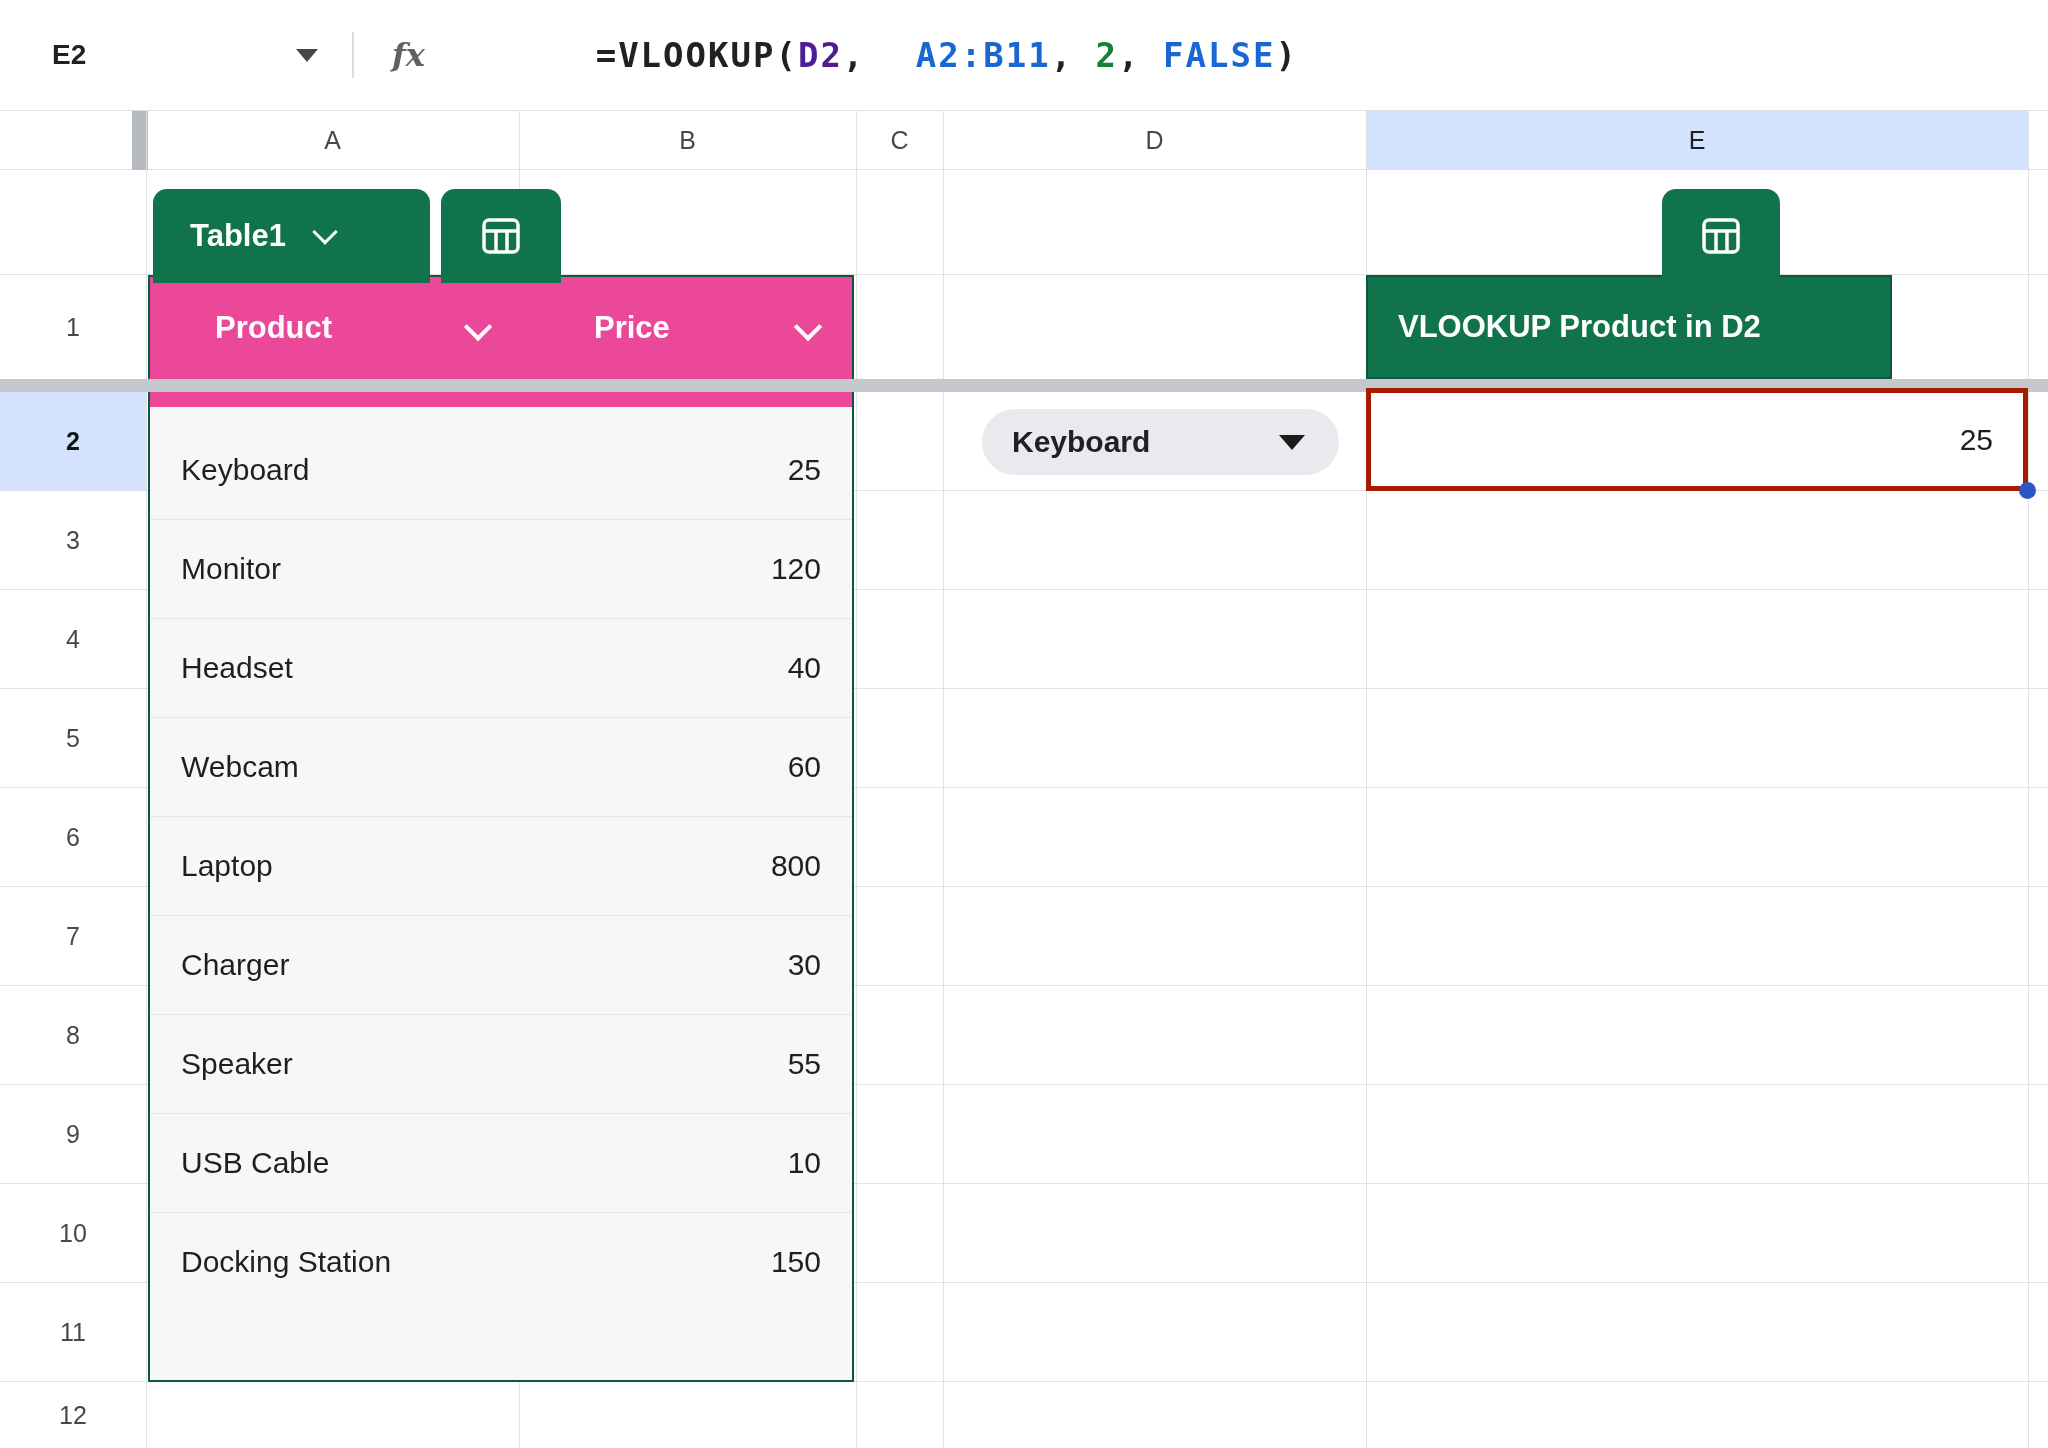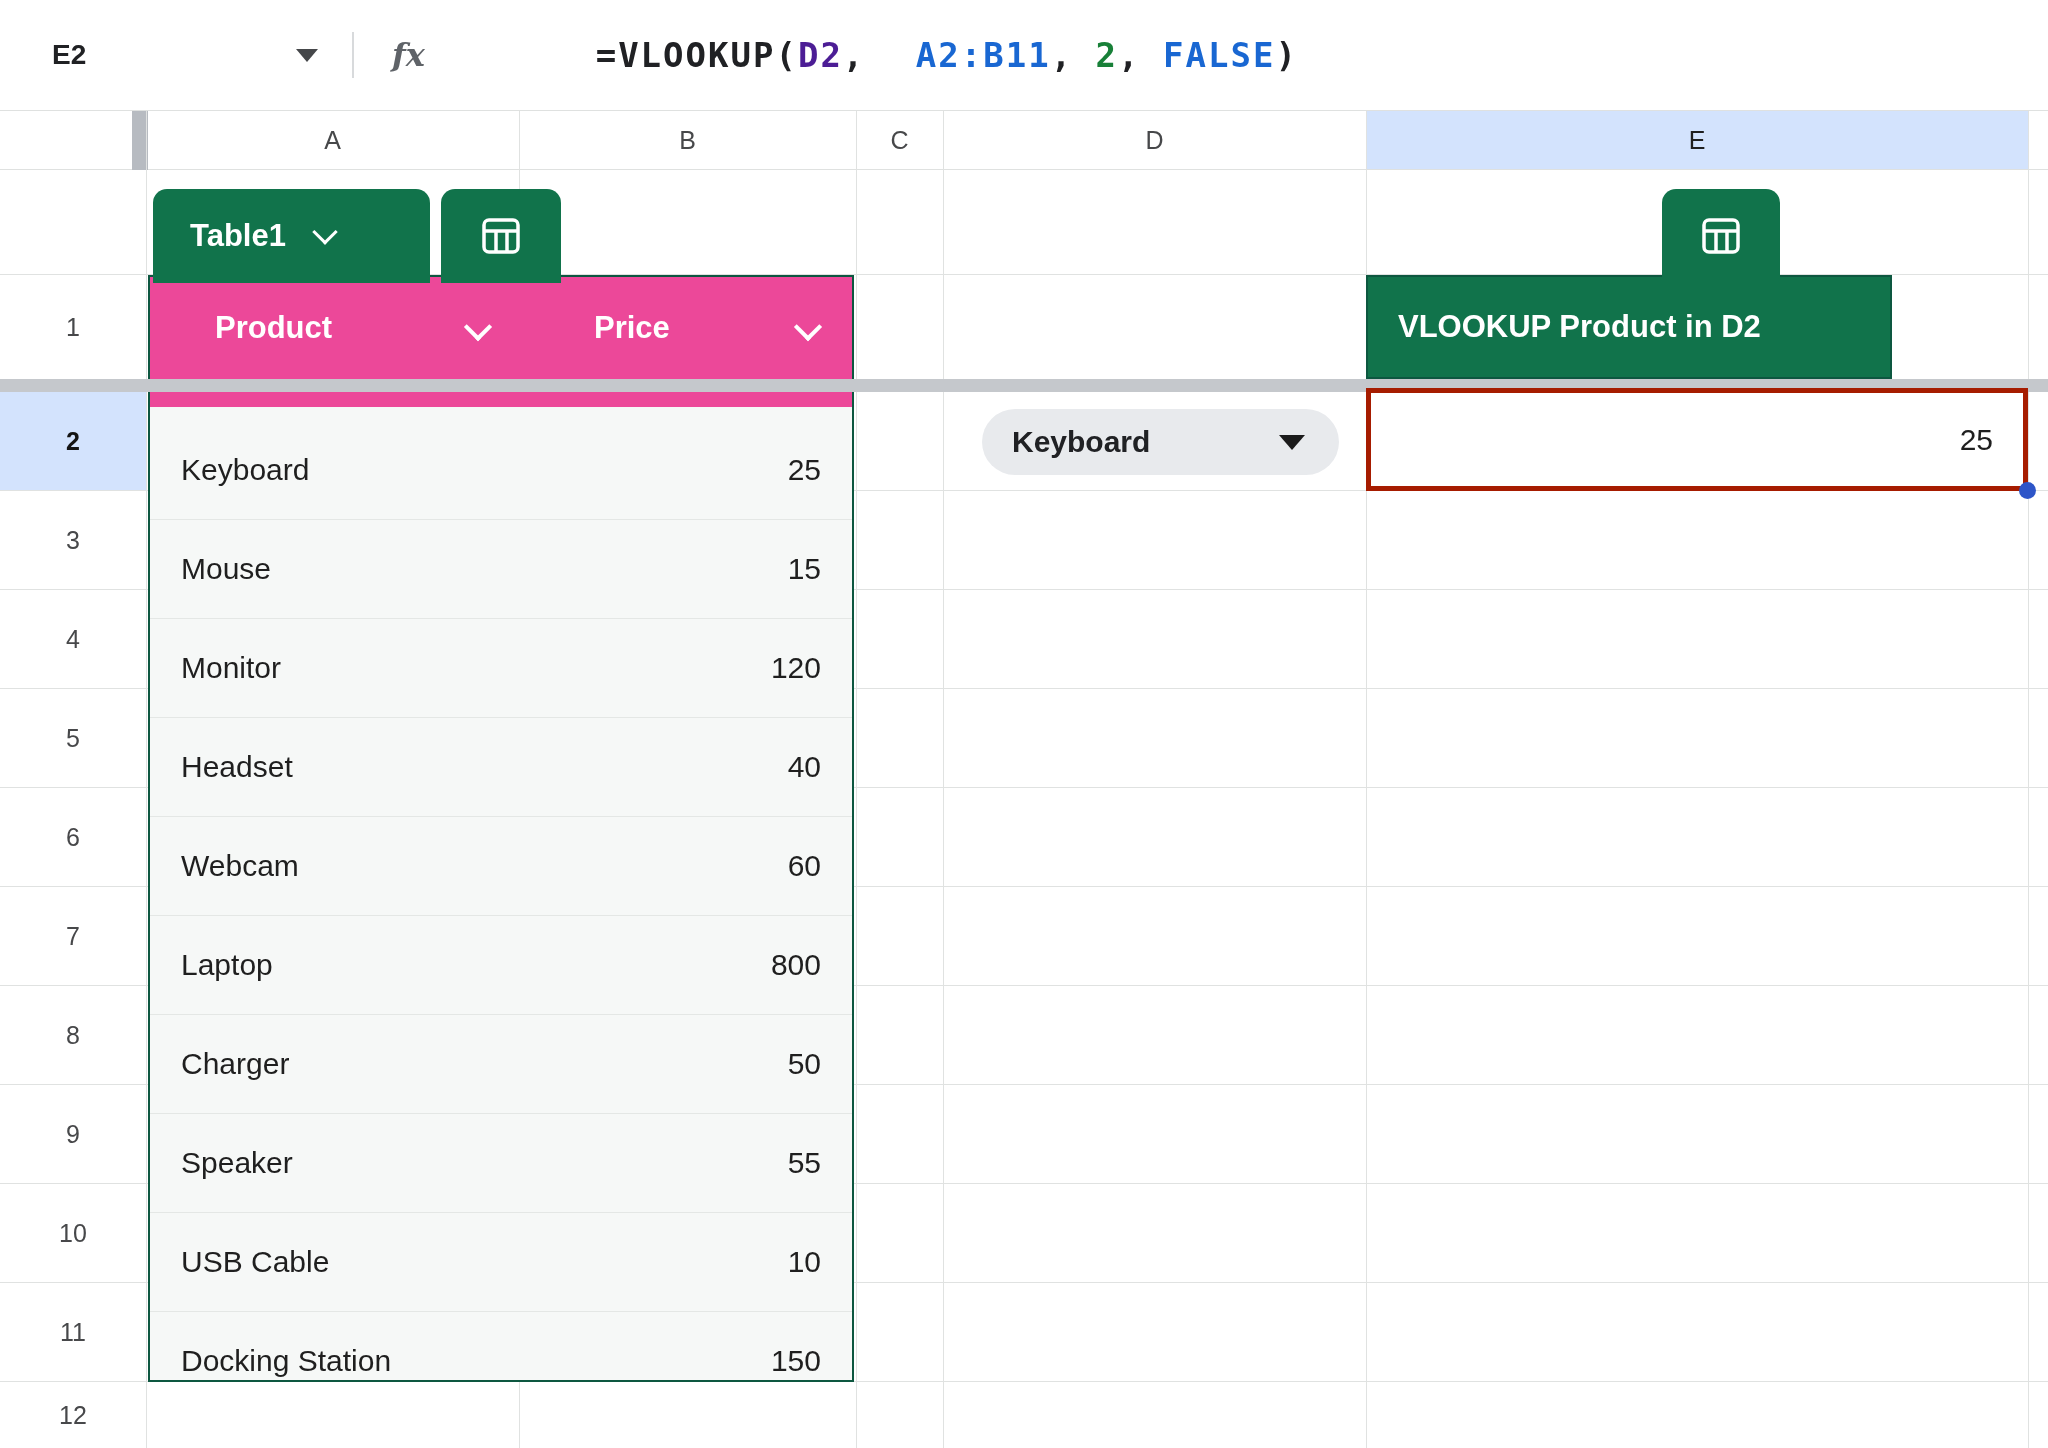--- a/index.html
+++ b/index.html
@@ -165,42 +165,38 @@
       <span class="hdr-label" style="left:65px">Product</span>
       <span class="hdr-chev" style="left:318px;top:40px"></span>
       <span class="hdr-label" style="left:444px">Price</span>
       <span class="hdr-chev" style="left:648px;top:40px"></span>
     </div>
     <div class="t1-row first">
       <span class="cell-product">Keyboard</span>
       <span class="cell-price">25</span>
     </div>
     <div class="t1-row">
-      <span class="cell-product">Mouse</span>
-      <span class="cell-price">15</span>
-    </div>
-    <div class="t1-row">
       <span class="cell-product">Monitor</span>
       <span class="cell-price">120</span>
     </div>
     <div class="t1-row">
       <span class="cell-product">Headset</span>
       <span class="cell-price">40</span>
     </div>
     <div class="t1-row">
       <span class="cell-product">Webcam</span>
       <span class="cell-price">60</span>
     </div>
     <div class="t1-row">
       <span class="cell-product">Laptop</span>
       <span class="cell-price">800</span>
     </div>
     <div class="t1-row">
       <span class="cell-product">Charger</span>
-      <span class="cell-price">50</span>
+      <span class="cell-price">30</span>
     </div>
     <div class="t1-row">
       <span class="cell-product">Speaker</span>
       <span class="cell-price">55</span>
     </div>
     <div class="t1-row">
       <span class="cell-product">USB Cable</span>
       <span class="cell-price">10</span>
     </div>
     <div class="t1-row">

